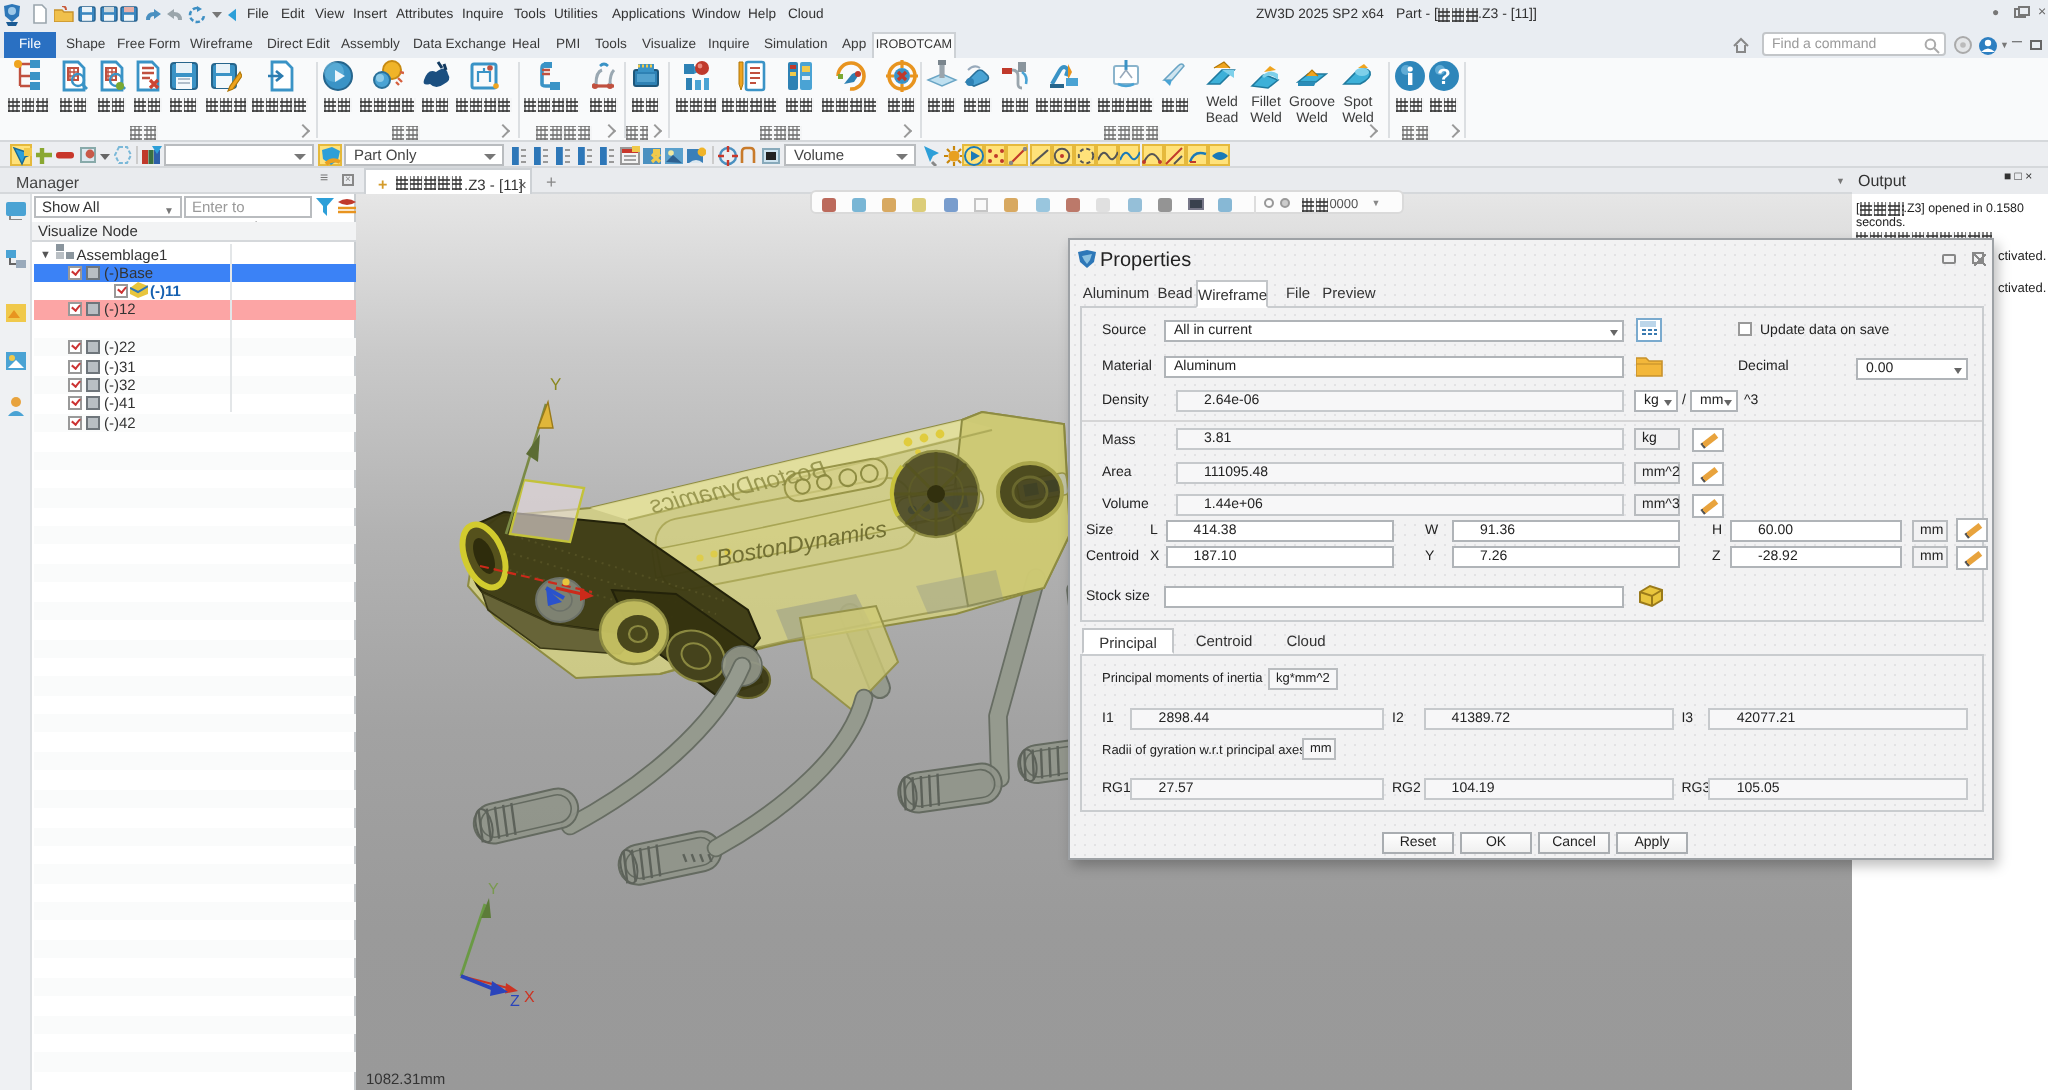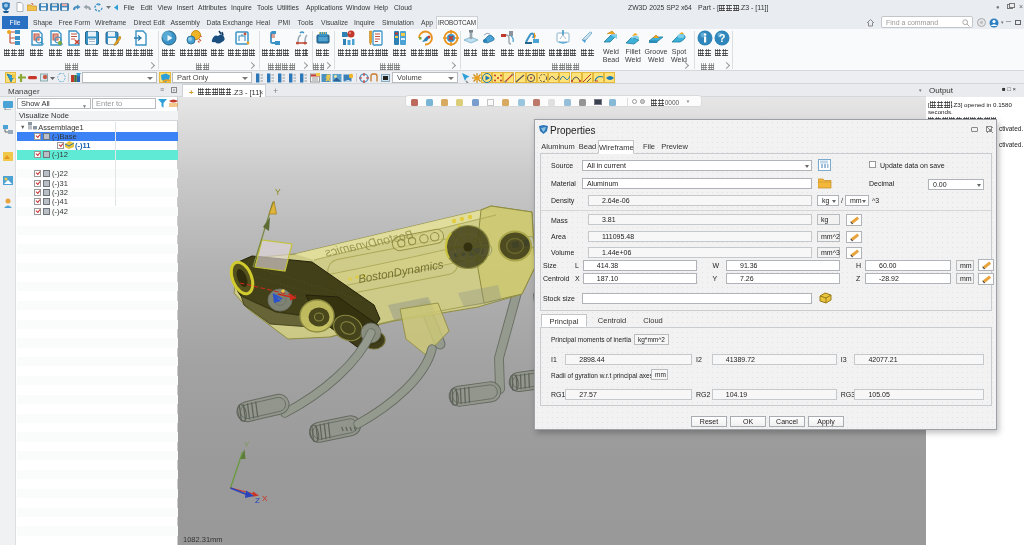--- a/index.html
+++ b/index.html
@@ -610,21 +610,21 @@
 <div class="mrow" style="top:25px;"><span style="color:#555;margin-left:3px;font-size:5.5px;vertical-align:1px;">▼</span> <svg width="9" height="8">
         <rect x="0" y="0" width="4" height="3.5" fill="#8a959d"></rect>
         <rect x="5" y="4" width="4" height="3.5" fill="#8a959d"></rect>
         <rect x="0" y="4" width="4" height="3.5" fill="#b9bfc4"></rect>
       </svg> Assemblage1</div>
 <div class="mrow" style="top:34.5px;background:#3b82f6;"><span style="margin-left:17px;"></span><span class="chk"></span><span class="cube"></span>(-)Base</div>
 <div class="mrow" style="top:43.9px;color:#1560b0;font-weight:bold;margin-left:23px;"><span style="margin-left:17px;"></span><span class="chk"></span><svg width="9" height="8" style="vertical-align:-1px;margin:0 1px;">
         <path d="M0 3 L4 0 L9 2 L9 6 L4 8 L0 6 Z" fill="#e8c53d"></path>
         <path d="M0 3 L4 5 L9 2" stroke="#2d77b8" fill="none"></path>
       </svg>(-)11</div>
-<div class="mrow" style="top:53.3px;background:#5eead4;"><span style="margin-left:17px;"></span><span class="chk"></span><span class="cube"></span>(-)12</div>
+<div class="mrow" style="top:53.3px;background:#fca5a5;"><span style="margin-left:17px;"></span><span class="chk"></span><span class="cube"></span>(-)12</div>
 <div class="mrow" style="top:62.699999999999996px;margin-top:47px;"><span style="margin-left:17px;"></span><span class="chk"></span><span class="cube"></span>(-)21</div>
 <div class="mrow" style="top:72.1px;background:#fafbfb;"><span style="margin-left:17px;"></span><span class="chk"></span><span class="cube"></span>(-)22</div>
 <div class="mrow" style="top:81.5px;"><span style="margin-left:17px;"></span><span class="chk"></span><span class="cube"></span>(-)31</div>
 <div class="mrow" style="top:90.9px;background:#fafbfb;"><span style="margin-left:17px;"></span><span class="chk"></span><span class="cube"></span>(-)32</div>
 <div class="mrow" style="top:100.30000000000001px;"><span style="margin-left:17px;"></span><span class="chk"></span><span class="cube"></span>(-)41</div>
 <div class="mrow" style="top:109.70000000000002px;background:#fafbfb;"><span style="margin-left:17px;"></span><span class="chk"></span><span class="cube"></span>(-)42</div>
 <div class="mrow" style="top:128.5px;background:#fafbfb;"></div>
 <div class="mrow" style="top:147.3px;background:#fafbfb;"></div>
 <div class="mrow" style="top:166.10000000000002px;background:#fafbfb;"></div>
 <div class="mrow" style="top:184.90000000000003px;background:#fafbfb;"></div>

